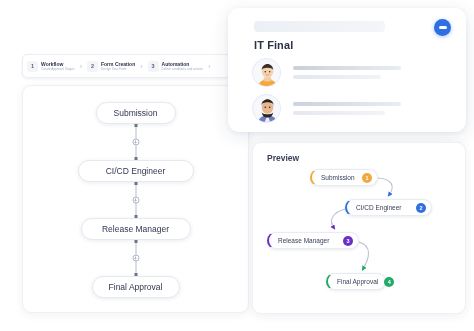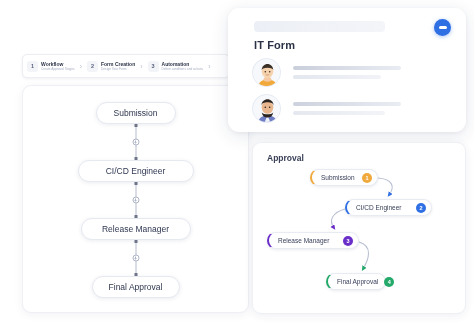--- a/index.html
+++ b/index.html
@@ -230,21 +230,21 @@
   </div>
 </div>
 
 <div class="team-card">
   <div class="team-ph"></div>
 
   <div class="team-badge">
     <div class="dash"></div>
   </div>
 
-  <div class="team-title">IT Form</div>
+  <div class="team-title">IT Final</div>
 
   <div class="member m1">
     <div class="avatar">
       <svg viewBox="0 0 40 40" width="29" height="29" aria-hidden="true">
         <circle cx="20" cy="20" r="20" fill="#f6f8fb"></circle>
         <path d="M7 40c0-8 6-12 13-12s13 4 13 12z" fill="#f2a93b"></path>
         <path d="M14 29c2 3 10 3 12 0l-2-4h-8z" fill="#f4c9a3"></path>
         <ellipse cx="20" cy="17" rx="8" ry="9" fill="#f6d2ae"></ellipse>
         <path d="M12 16c0-6 4-9 8-9s8 3 8 9c0-3-3-4-8-4s-8 1-8 4z" fill="#3b3028"></path>
         <circle cx="17" cy="17.5" r="1.1" fill="#3b3028"></circle>
@@ -272,21 +272,21 @@
       </svg>
     </div>
     <div class="lines">
       <div class="bar long2"></div>
       <div class="bar short2"></div>
     </div>
   </div>
 </div>
 
 <div class="preview-card">
-  <div class="preview-title">Approval</div>
+  <div class="preview-title">Preview</div>
 
   <svg class="pv-svg" viewBox="0 0 214 172">
     <defs>
       <marker id="ah-blue" markerWidth="5" markerHeight="5" refX="2.6" refY="2.2" orient="auto">
         <path d="M0,0 L4.6,2.2 L0,4.4 z" fill="#2f6fe4"></path>
       </marker>
       <marker id="ah-purple" markerWidth="5" markerHeight="5" refX="2.6" refY="2.2" orient="auto">
         <path d="M0,0 L4.6,2.2 L0,4.4 z" fill="#6b2fc9"></path>
       </marker>
       <marker id="ah-green" markerWidth="5" markerHeight="5" refX="2.6" refY="2.2" orient="auto">

